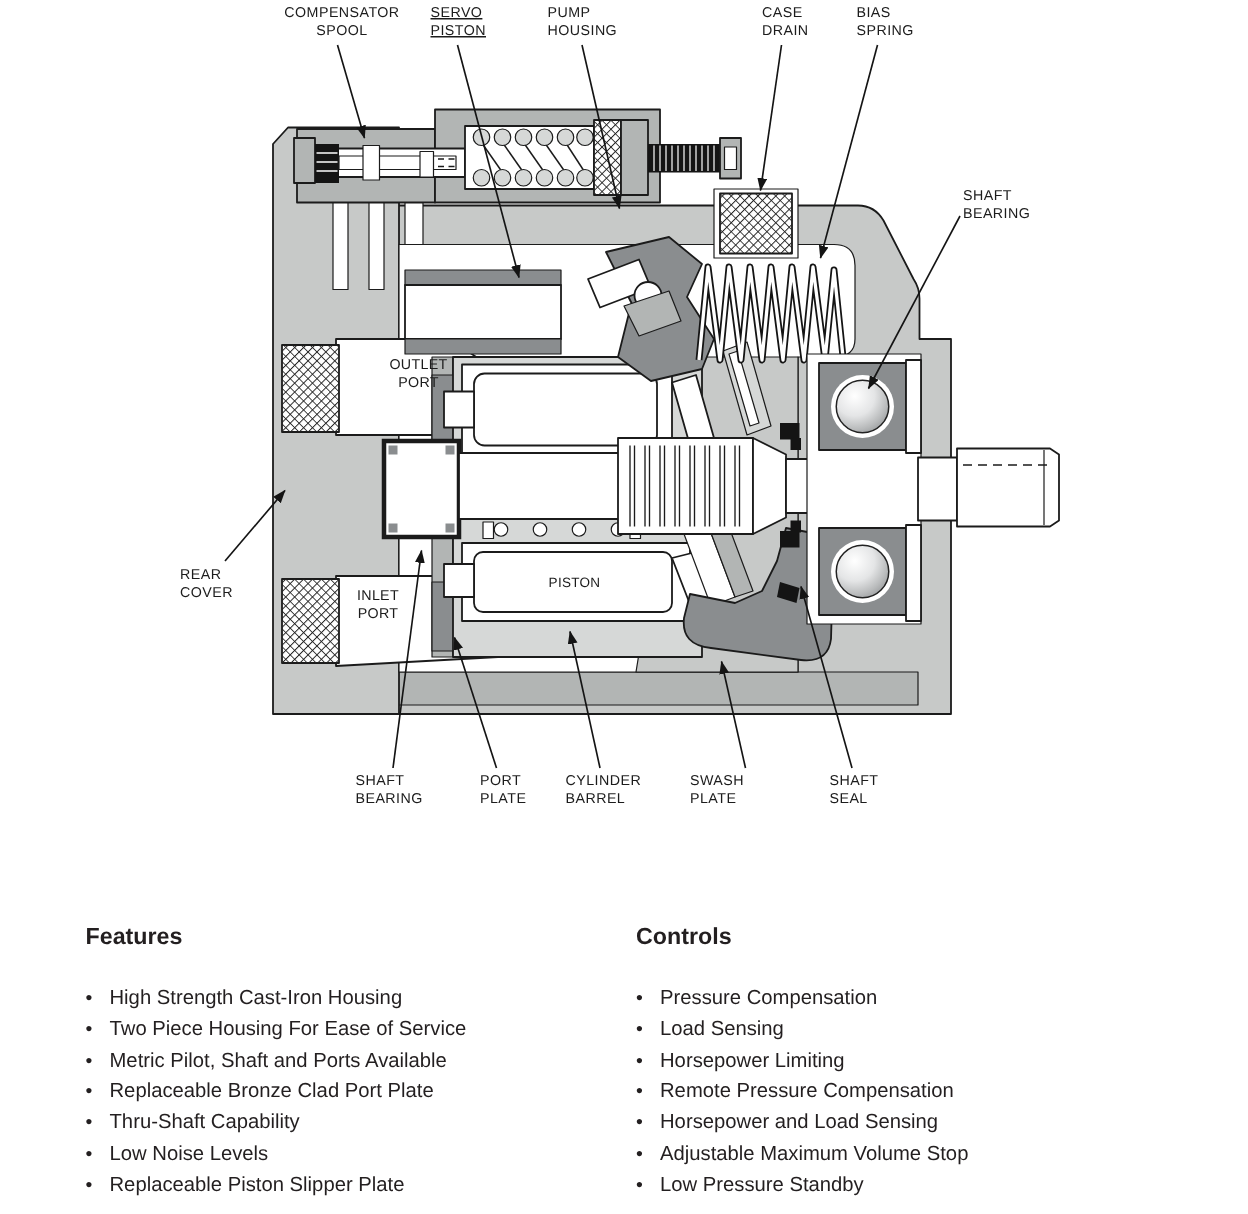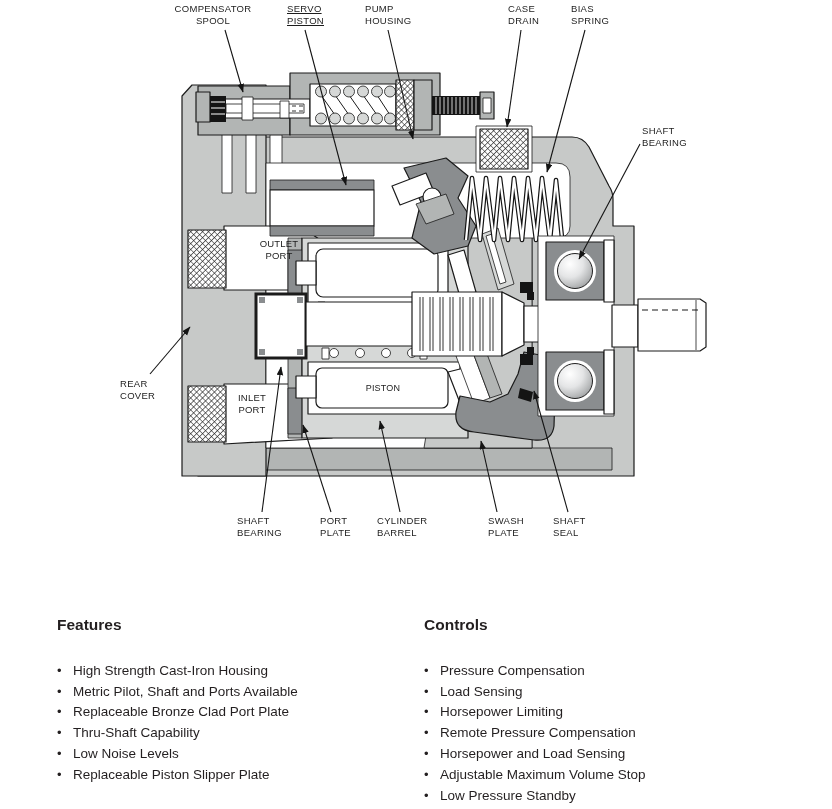--- a/index.html
+++ b/index.html
@@ -18,21 +18,21 @@
   .fL{fill:var(--c-barrel,#d6d8d7);}
   .fW{fill:#ffffff;}
   .fB{fill:#141414;}
   .ol{stroke:#1b1b1b;stroke-width:1.2;stroke-linejoin:round;}
   .ol-t{stroke:#1b1b1b;stroke-width:.8;stroke-linejoin:round;}
   .ld{stroke:#141414;stroke-width:1.1;fill:none;}
   
   .col{position:absolute;top:616px;width:360px;}
   .col h3{margin:0 0 23px 0;font-size:15.5px;font-weight:700;color:#231f20;}
   .col ul{margin:0;padding:0;list-style:none;}
-  .col li{display:flex;align-items:flex-end;height:20.8px;font-size:13.5px;color:#231f20;}
+  .col li{display:flex;align-items:flex-start;height:20.8px;font-size:13.5px;color:#231f20;}
   .bullet{width:16px;flex:0 0 16px;}
   .bullet::before{content:"\2022";font-size:13px;}
   .features-col{left:57px;}
   .controls-col{left:424px;}
 </style>
 </head>
 <body>
 
 <div class="page">
 
@@ -278,21 +278,21 @@
         <line class="ld" x1="640" y1="144" x2="579" y2="259" marker-end="url(#arr)"></line>
         <line class="ld" x1="150" y1="374" x2="190" y2="327" marker-end="url(#arr)"></line>
         <line class="ld" x1="262" y1="512" x2="281" y2="367" marker-end="url(#arr)"></line>
         <line class="ld" x1="331" y1="512" x2="303" y2="425" marker-end="url(#arr)"></line>
         <line class="ld" x1="400" y1="512" x2="380" y2="421" marker-end="url(#arr)"></line>
         <line class="ld" x1="497" y1="512" x2="481" y2="441" marker-end="url(#arr)"></line>
         <line class="ld" x1="568" y1="512" x2="534" y2="391" marker-end="url(#arr)"></line>
       </g>
     </svg>
 
-    <div class="callout ctr" style="left:157px;top:3px;width:112px;">COMPENSATOR
+    <div class="callout ctr" style="left:172px;top:3px;width:112px;">COMPENSATOR
 SPOOL</div>
     <div class="callout" style="left:287px;top:3px;text-decoration:underline;">SERVO
 PISTON</div>
     <div class="callout" style="left:365px;top:3px;">PUMP
 HOUSING</div>
     <div class="callout" style="left:508px;top:3px;">CASE
 DRAIN</div>
     <div class="callout" style="left:571px;top:3px;">BIAS
 SPRING</div>
     <div class="callout" style="left:642px;top:125px;">SHAFT
@@ -303,35 +303,39 @@
 PORT</div>
     <div class="callout ctr inline-lb" style="left:224px;top:392px;width:56px;">INLET
 PORT</div>
     <div class="callout ctr inline-lb" style="left:352px;top:383px;width:62px;font-size:9px;">PISTON</div>
     <div class="callout" style="left:237px;top:515px;">SHAFT
 BEARING</div>
     <div class="callout" style="left:320px;top:515px;">PORT
 PLATE</div>
     <div class="callout" style="left:377px;top:515px;">CYLINDER
 BARREL</div>
-    <div class="callout" style="left:488px;top:515px;">SWASH
+    <div class="callout" style="left:460px;top:515px;">SWASH
 PLATE</div>
     <div class="callout" style="left:553px;top:515px;">SHAFT
 SEAL</div>
   </div>
 
   <div class="col features-col">
     <h3>Features</h3>
     <ul>
       <li>
           <span class="bullet"></span>
           <span>High Strength Cast-Iron Housing</span>
         </li>
       <li>
           <span class="bullet"></span>
+          <span>Two Piece Housing For Ease of Service</span>
+        </li>
+      <li>
+          <span class="bullet"></span>
           <span>Metric Pilot, Shaft and Ports Available</span>
         </li>
       <li>
           <span class="bullet"></span>
           <span>Replaceable Bronze Clad Port Plate</span>
         </li>
       <li>
           <span class="bullet"></span>
           <span>Thru-Shaft Capability</span>
         </li>

